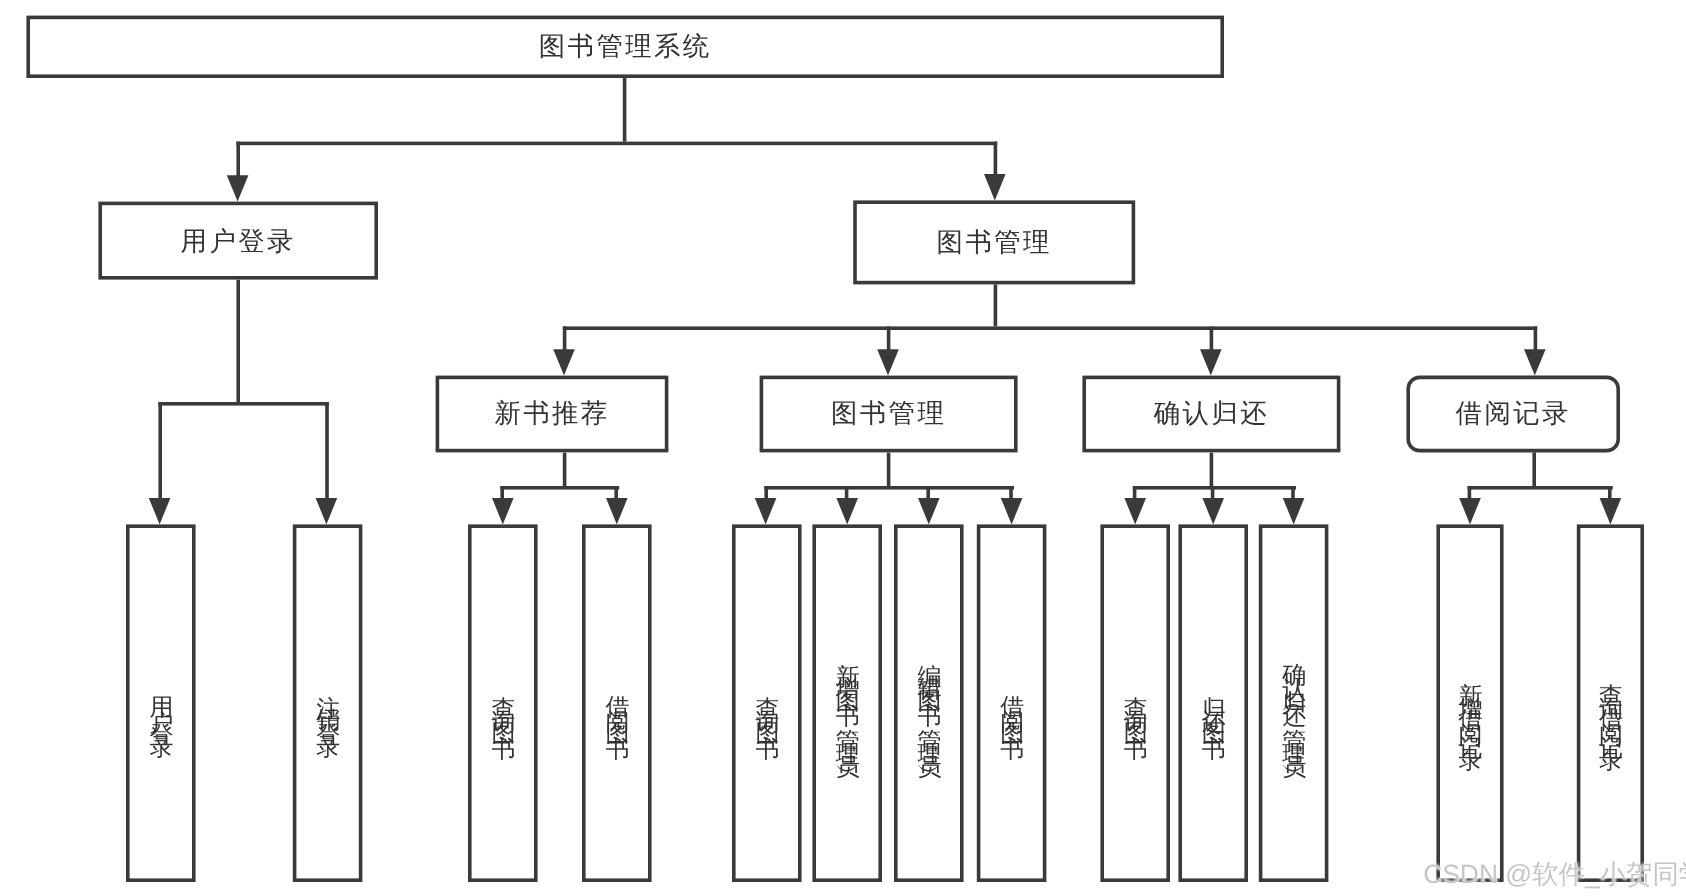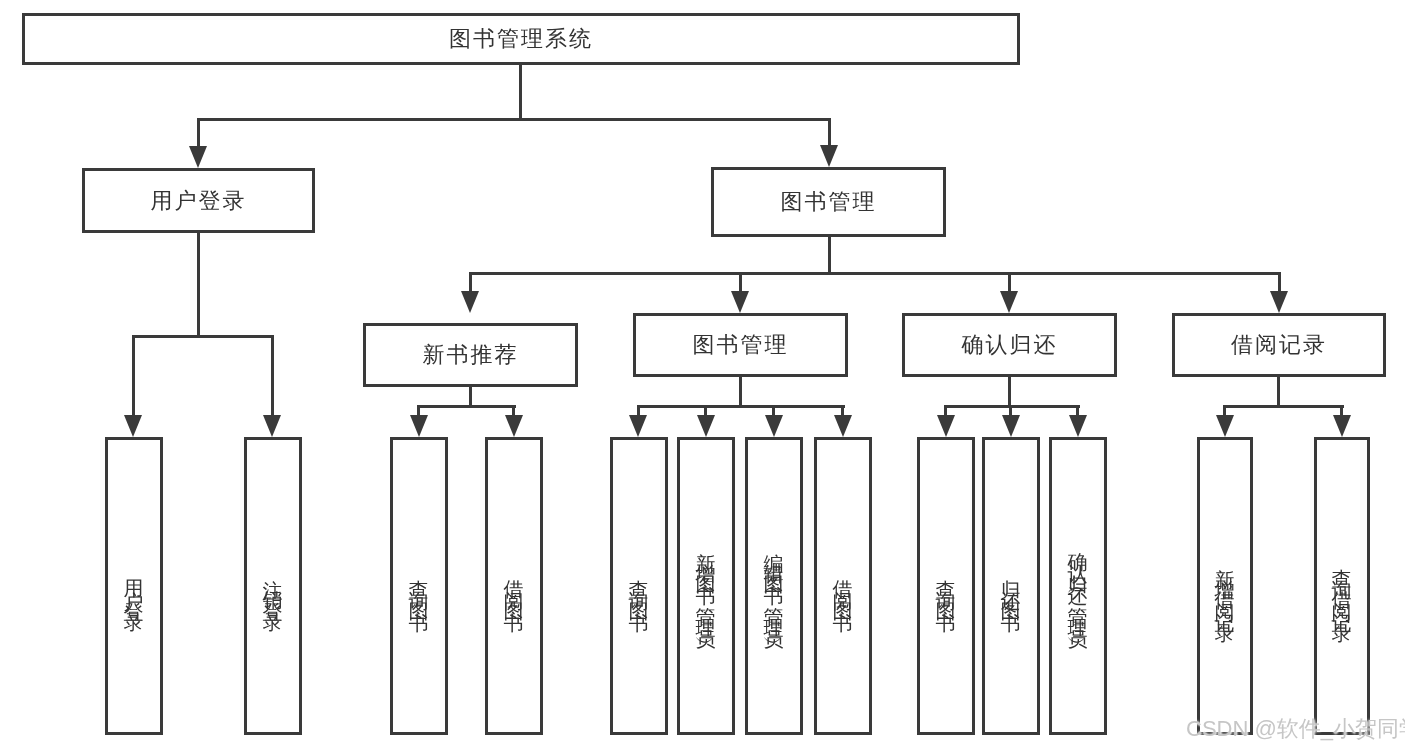--- a/index.html
+++ b/index.html
@@ -73,30 +73,30 @@
   <div class="ln" style="left:469px;top:272px;width:812px;height:3px;"></div>
   <div class="ln" style="left:469px;top:272px;width:3px;height:21px;"></div>
   <div class="arrow" style="left:461px;top:291px;"></div>
   <div class="ln" style="left:739px;top:272px;width:3px;height:21px;"></div>
   <div class="arrow" style="left:731px;top:291px;"></div>
   <div class="ln" style="left:1008px;top:272px;width:3px;height:21px;"></div>
   <div class="arrow" style="left:1000px;top:291px;"></div>
   <div class="ln" style="left:1278px;top:272px;width:3px;height:21px;"></div>
   <div class="arrow" style="left:1270px;top:291px;"></div>
 
-  <div class="box hbox" style="left:363px;top:323px;width:215px;height:64px;">
+  <div class="box hbox" style="left:363px;top:313px;width:194px;height:64px;">
     <span>新书推荐</span>
   </div>
   <div class="box hbox" style="left:633px;top:313px;width:215px;height:64px;">
     <span>图书管理</span>
   </div>
   <div class="box hbox" style="left:902px;top:313px;width:215px;height:64px;">
     <span>确认归还</span>
   </div>
-  <div class="box hbox" style="left:1172px;top:313px;width:214px;height:64px;">
+  <div class="box hbox" style="left:1172px;top:313px;width:178px;height:64px;border-radius:11px;">
     <span>借阅记录</span>
   </div>
 
   <div class="ln" style="left:469px;top:377px;width:3px;height:28px;"></div>
   <div class="ln" style="left:417px;top:405px;width:99px;height:3px;"></div>
   <div class="ln" style="left:417px;top:405px;width:3px;height:12px;"></div>
   <div class="arrow" style="left:410px;top:415px;"></div>
   <div class="ln" style="left:512px;top:405px;width:3px;height:12px;"></div>
   <div class="arrow" style="left:505px;top:415px;"></div>
 

